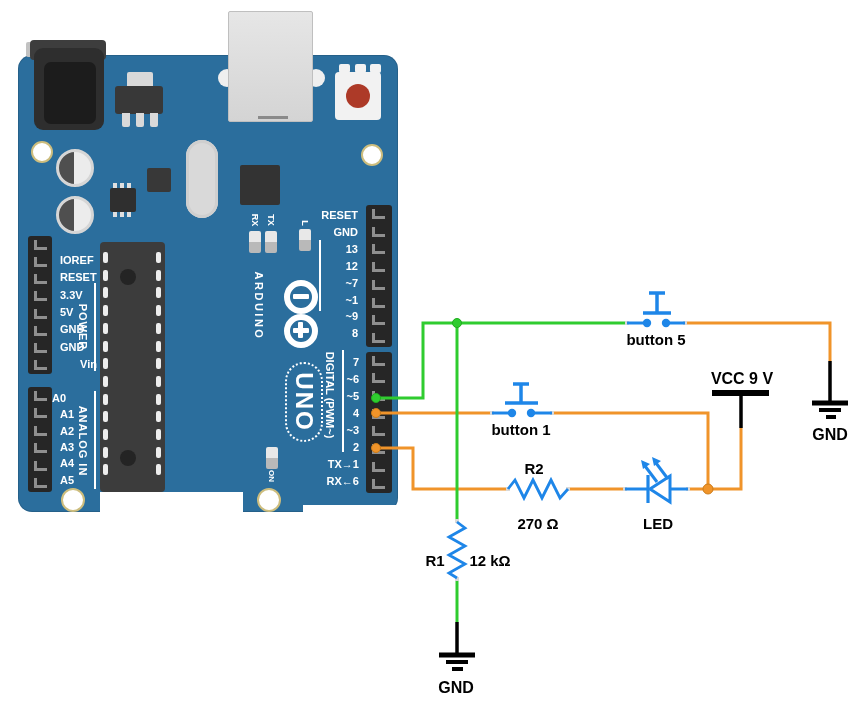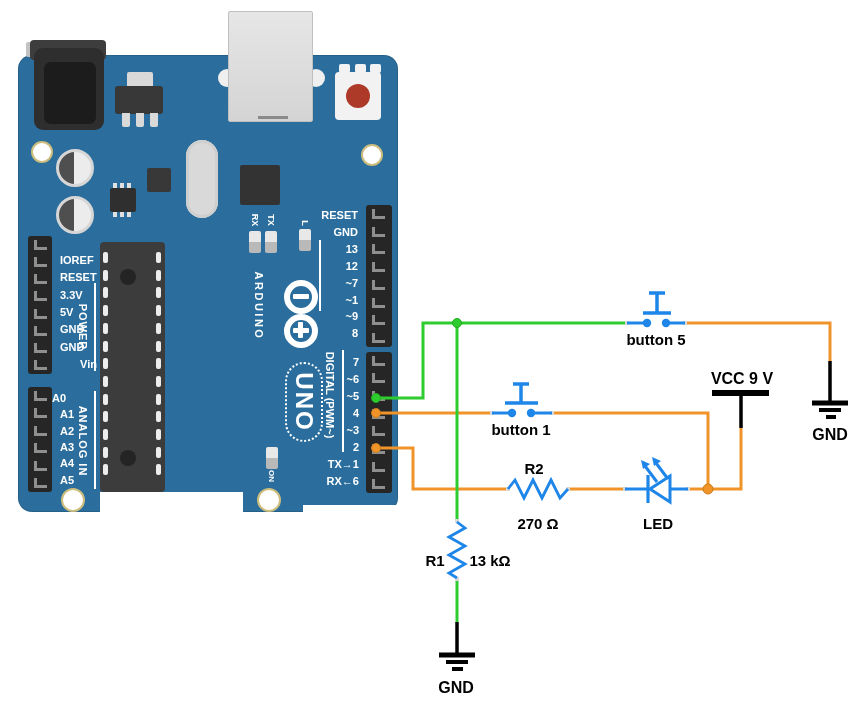--- a/index.html
+++ b/index.html
@@ -331,15 +331,15 @@
   </svg>
 
   <div class="clabel big" style="left:742px;top:370px;">VCC 9 V</div>
   <div class="clabel big" style="left:830px;top:426px;">GND</div>
   <div class="clabel" style="left:656px;top:331px;">button 5</div>
   <div class="clabel" style="left:521px;top:421px;">button 1</div>
   <div class="clabel" style="left:534px;top:460px;">R2</div>
   <div class="clabel" style="left:538px;top:507px;margin-top:8px;">270 Ω</div>
   <div class="clabel" style="left:658px;top:515px;">LED</div>
   <div class="clabel" style="left:435px;top:552px;">R1</div>
-  <div class="clabel" style="left:490px;top:552px;">13 kΩ</div>
+  <div class="clabel" style="left:490px;top:552px;">12 kΩ</div>
   <div class="clabel big" style="left:456px;top:679px;">GND</div>
 </div>
 
 </body></html>

